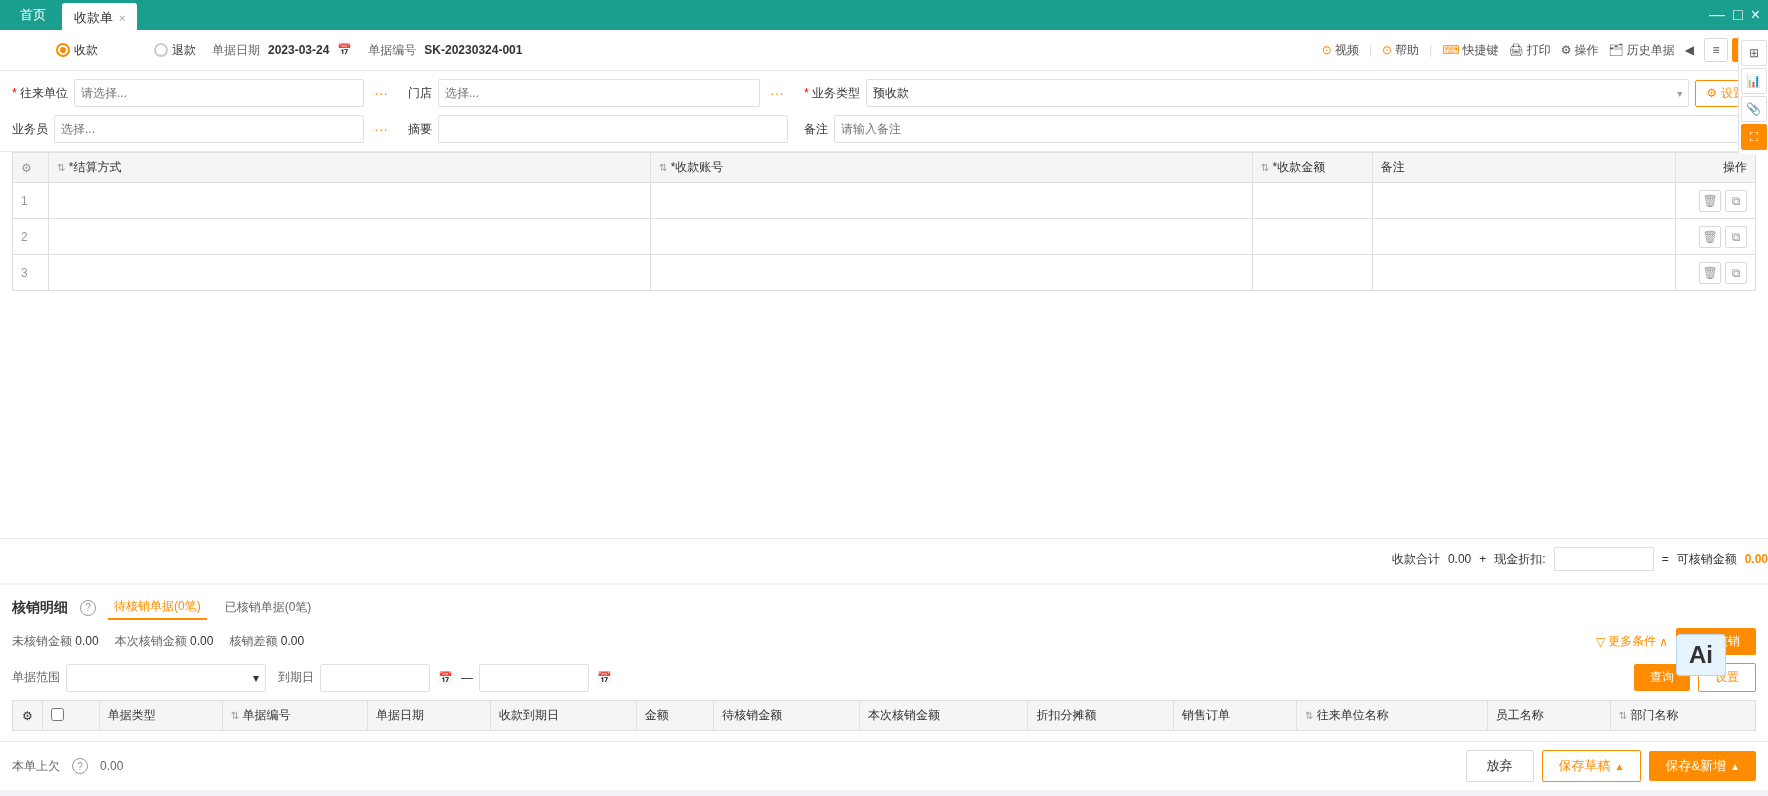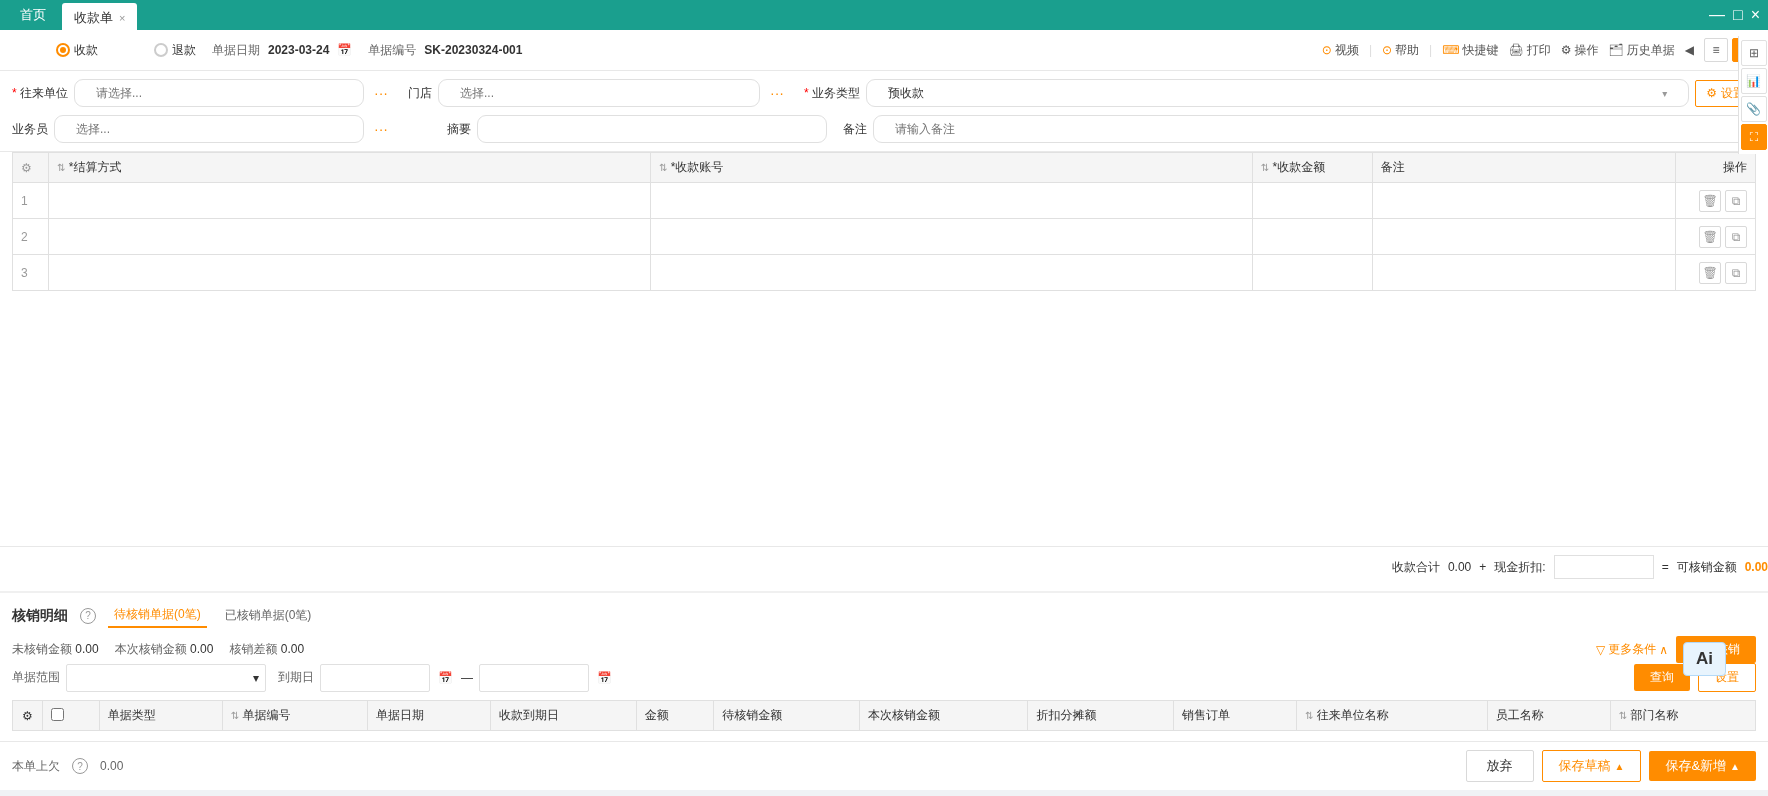--- a/index.html
+++ b/index.html
@@ -64,21 +64,21 @@
     
     .form-area {
       padding: 8px 12px; background: white; border-bottom: 1px solid #e8e8e8;
       display: flex; flex-direction: column; gap: 8px;
     }
     .form-row { display: flex; align-items: center; gap: 16px; }
     .form-field { display: flex; align-items: center; gap: 6px; flex: 1; }
     .form-field .field-label { color: #333; white-space: nowrap; min-width: fit-content; }
     .form-field .required::before { content: '* '; color: red; }
     .form-field input, .form-field .select-input {
-      flex: 1; height: 28px; border: 1px solid #e0e0e0; border-radius: 9px; padding: 0 21px;
+      flex: 1; height: 28px; border: 1px solid #e0e0e0; border-radius: 2px; padding: 0 6px;
       font-size: 12px; color: #999; background: white; outline: none;
     }
     .form-field .select-input { display: flex; align-items: center; cursor: pointer; }
     .more-btn { color: #ff8c00; cursor: pointer; font-size: 14px; padding: 0 4px; }
     .setting-btn {
       display: flex; align-items: center; gap: 4px; border: 1px solid #ff8c00; color: #ff8c00;
       padding: 4px 10px; border-radius: 2px; cursor: pointer; font-size: 12px; background: white;
     }
     .dropdown-arrow { color: #999; font-size: 10px; }
 
@@ -119,21 +119,21 @@
     .info-icon {
       width: 16px; height: 16px; border-radius: 50%; border: 1px solid #999; color: #999;
       display: inline-flex; align-items: center; justify-content: center; font-size: 10px; cursor: pointer;
     }
     .tab-pending {
       color: #ff8c00; cursor: pointer; font-size: 12px; padding: 3px 6px;
       border-bottom: 2px solid #ff8c00;
     }
     .tab-done { color: #666; cursor: pointer; font-size: 12px; padding: 3px 6px; }
 
-    .verify-stats { display: flex; align-items: center; gap: 16px; font-size: 12px; }
+    .verify-stats { display: flex; align-items: center; gap: 16px; font-size: 12px; margin-bottom: 8px; }
     .verify-stat { color: #666; }
     .verify-stat .stat-val { color: #333; }
 
     .verify-actions-row {
       display: flex; align-items: center; justify-content: space-between; margin-bottom: 8px;
     }
     .filter-row { display: flex; align-items: center; gap: 12px; }
     .filter-item { display: flex; align-items: center; gap: 6px; font-size: 12px; }
     .filter-item .filter-label { color: #666; }
     .filter-select {
@@ -297,21 +297,21 @@
       </div>
     </div>
     <div class="form-row">
 
       <div class="form-field" style="max-width: 380px;">
         <span class="field-label">业务员</span>
         <input type="text" placeholder="选择..." style="">
         <span class="more-btn">···</span>
       </div>
 
-      <div class="form-field" style="max-width: 380px; margin-left: 39px;">
+      <div class="form-field" style="max-width: 380px;">
         <span class="field-label">摘要</span>
         <input type="text" style="">
       </div>
 
       <div class="form-field">
         <span class="field-label">备注</span>
         <input type="text" placeholder="请输入备注" style="">
       </div>
     </div>
   </div>
@@ -530,13 +530,13 @@
   </div>
 </div>
 
 <div class="right-sidebar">
   <div class="sidebar-icon">⊞</div>
   <div class="sidebar-icon">📊</div>
   <div class="sidebar-icon">📎</div>
   <div class="sidebar-icon active">⛶</div>
 </div>
 
-<div style="position:fixed; right:42px; bottom:120px; background:#e8f4fd; border:1px solid #b3d9f7; border-radius:4px; padding:6px 12px; font-size:17px; font-weight:bold; color:#333; cursor:pointer; z-index:20;">Ai</div>
+<div style="position:fixed; right:42px; bottom:120px; background:#e8f4fd; border:1px solid #b3d9f7; border-radius:4px; padding:6px 12px; font-size:24px; font-weight:bold; color:#333; cursor:pointer; z-index:20;">Ai</div>
 
 </body></html>

